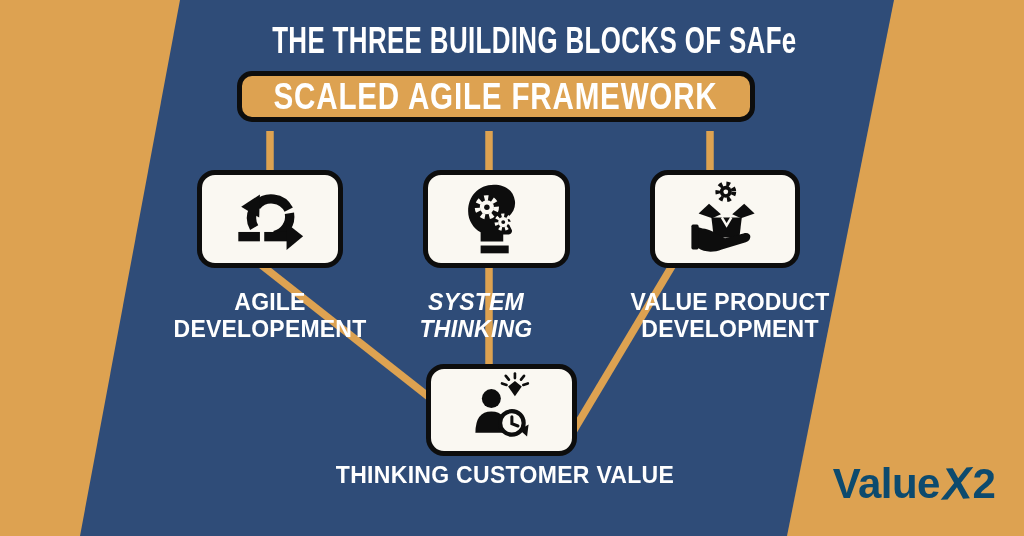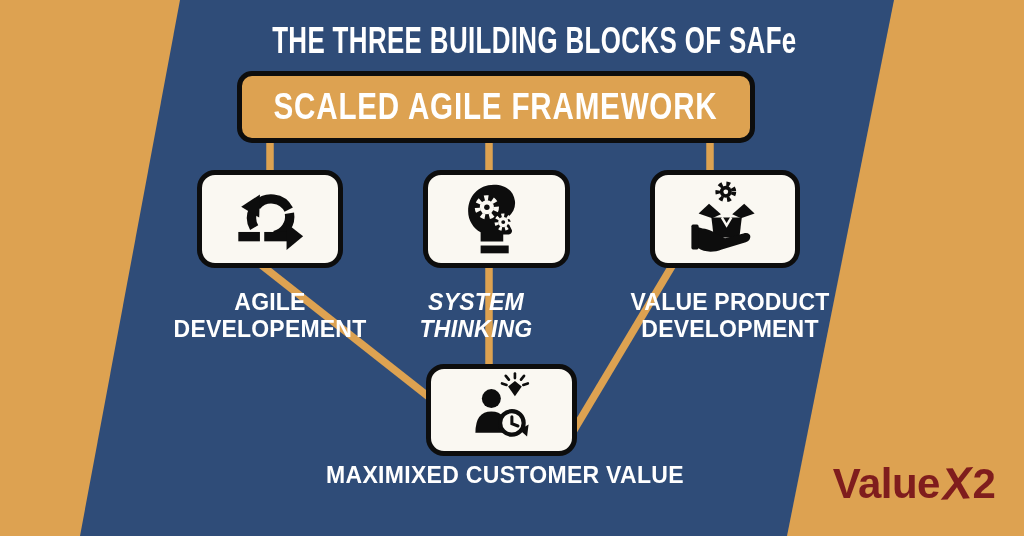--- a/index.html
+++ b/index.html
@@ -14,21 +14,21 @@
     clip-path:polygon(180px 0px, 894px 0px, 787px 536px, 80px 536px);
   }
   .connectors{position:absolute;left:0;top:0;}
   .title{
     position:absolute;left:180px;top:20px;width:632px;height:46px;
     color:#ffffff;font-weight:700;font-size:35px;
     white-space:nowrap;
   }
   .condense{display:inline-block;transform:scale(0.74,1.08);transform-origin:50% 50%;letter-spacing:.5px;}
   .banner{
-    position:absolute;left:237px;top:71px;width:518px;height:72px;
+    position:absolute;left:237px;top:71px;width:518px;height:51px;
     box-sizing:border-box;background:#DDA251;border:5px solid #0d0d0d;border-radius:15px;
     display:flex;align-items:center;justify-content:center;
     color:#ffffff;font-weight:700;font-size:37px;white-space:nowrap;
   }
   .banner .condense{transform:scale(0.80,1.02);letter-spacing:1px;}
   .icon-box{
     position:absolute;box-sizing:border-box;
     background:#FAF8F2;border:5px solid #0d0d0d;border-radius:18px;
     display:flex;align-items:center;justify-content:center;
   }
@@ -44,21 +44,21 @@
   .lab-agile {left:150px;}
   .lab-system{left:356px;font-style:italic;}
   .lab-lean  {left:610px;}
   .outcome-label{
     position:absolute;left:305px;top:462px;width:400px;text-align:center;
     color:#ffffff;font-weight:700;font-size:23px;letter-spacing:.3px;white-space:nowrap;
   }
   .logo{
     position:absolute;left:812px;top:452px;width:204px;height:64px;
     display:flex;align-items:center;justify-content:center;
-    color:#7f1d1d;font-weight:700;font-size:42px;letter-spacing:-.5px;white-space:nowrap;
+    color:#0c4a6e;font-weight:700;font-size:42px;letter-spacing:-.5px;white-space:nowrap;
   }
   .logo-x{display:inline-block;font-style:italic;font-size:45px;transform:rotate(-3deg);margin:0 1px 0 2px;}
   svg{display:block;}
 </style>
 </head>
 <body>
 
 <div>
 
   <div class="bg-blue"></div>
@@ -149,21 +149,21 @@
     </svg>
   </div>
 
   <div class="blk-label lab-agile">AGILE
 DEVELOPEMENT</div>
   <div class="blk-label lab-system">SYSTEM
 THINKING</div>
   <div class="blk-label lab-lean">VALUE PRODUCT
 DEVELOPMENT</div>
 
-  <div class="outcome-label">MAXIMIXED CUSTOMER VALUE</div>
+  <div class="outcome-label">THINKING CUSTOMER VALUE</div>
 
   <div class="logo">
     <span>Value</span>
       <span class="logo-x">X</span>
       <span>2</span>
   </div>
 
 </div>
 
 </body></html>

